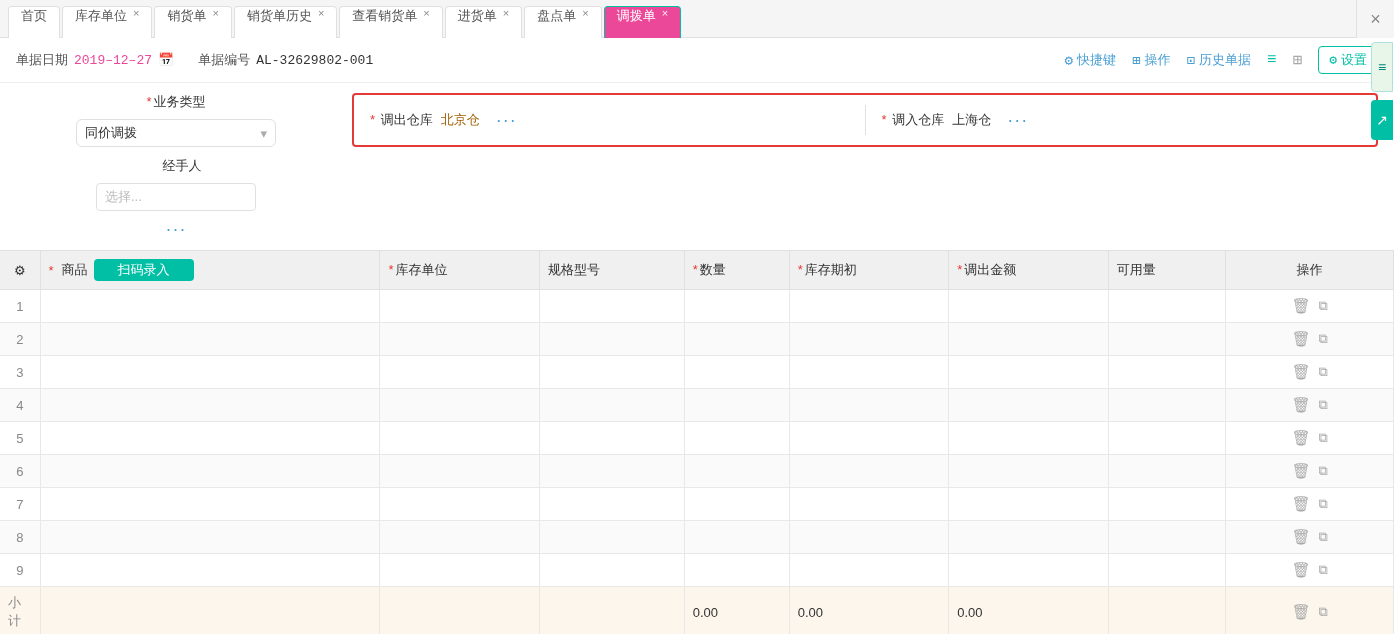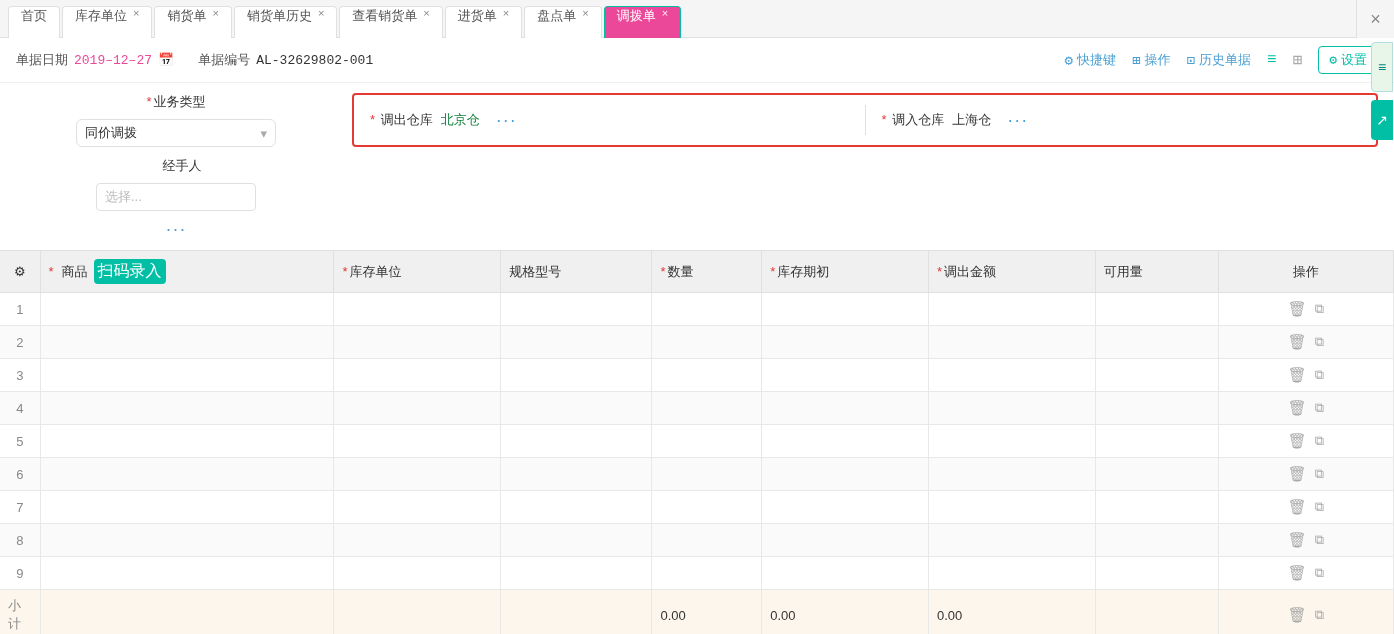--- a/index.html
+++ b/index.html
@@ -154,22 +154,22 @@
     
     .row-actions { display: flex; align-items: center; gap: 8px; justify-content: center; }
     .action-icon { color: #aaa; cursor: pointer; font-size: 15px; }
 
     
     .scan-btn {
       background: #00bfa5;
       color: #fff;
       border: none;
       border-radius: 4px;
-      padding: 2px 4px;
-      font-size: 16px;
+      padding: 2px 24px;
+      font-size: 13px;
       cursor: pointer;
       white-space: nowrap;
     }
     .col-header-with-btn { display: flex; align-items: center; gap: 6px; }
 
     
     .right-panel {
       position: fixed;
       right: 0;
       top: 38px;
@@ -307,21 +307,21 @@
       <span style="color:#4a9fd4; font-size:18px; cursor:pointer; letter-spacing:1px;">···</span>
     </div>
   </div>
 
   <div class="warehouse-box">
     <div class="warehouse-section">
       <span>
         <span class="required-star">*</span>
         <span>调出仓库</span>
       </span>
-      <span style="color:#15803d; font-weight:500; cursor:pointer;">北京仓</span>
+      <span style="color:#a16207; font-weight:500; cursor:pointer;">北京仓</span>
       <span class="wh-more">···</span>
     </div>
     <div class="warehouse-divider"></div>
     <div class="warehouse-section">
       <span>
         <span class="required-star">*</span>
         <span>调入仓库</span>
       </span>
       <span style="color:#333; font-weight:500; cursor:pointer;">上海仓</span>
       <span class="wh-more">···</span>

